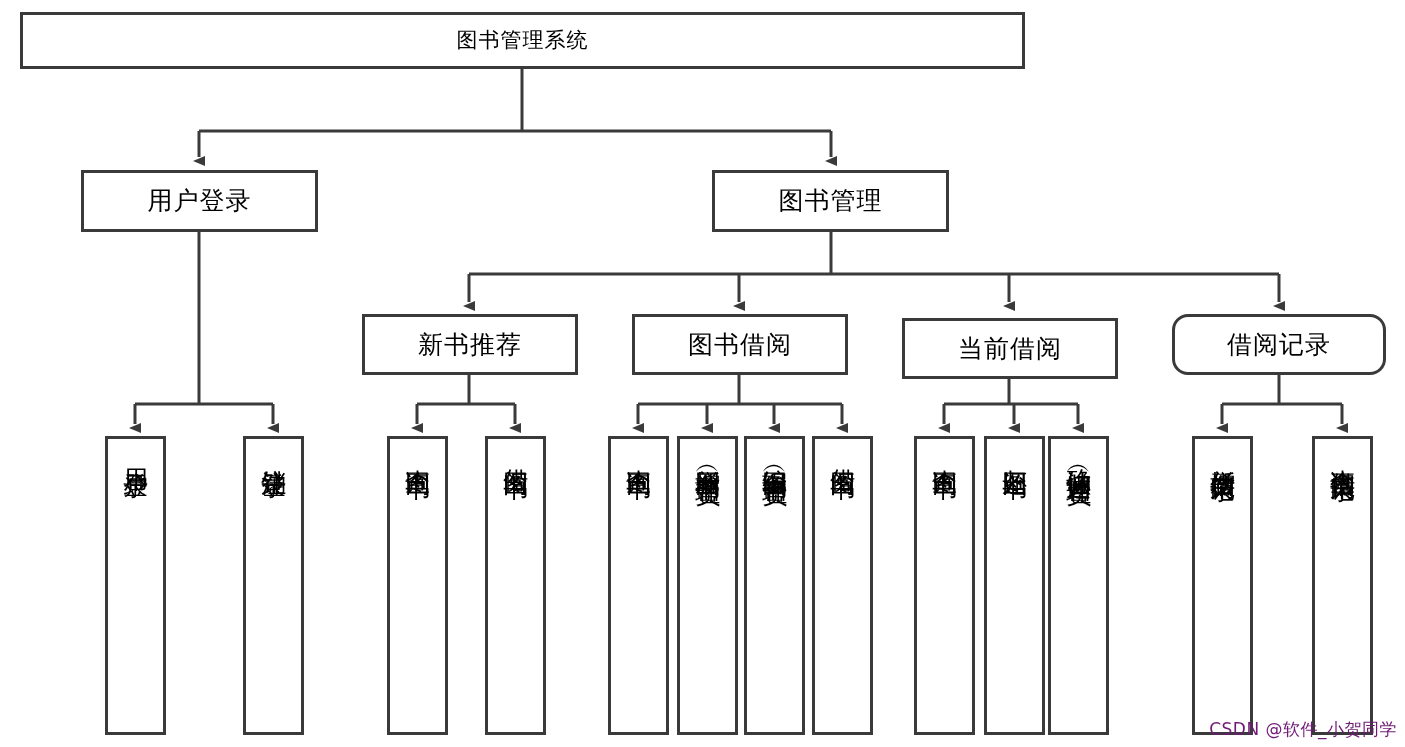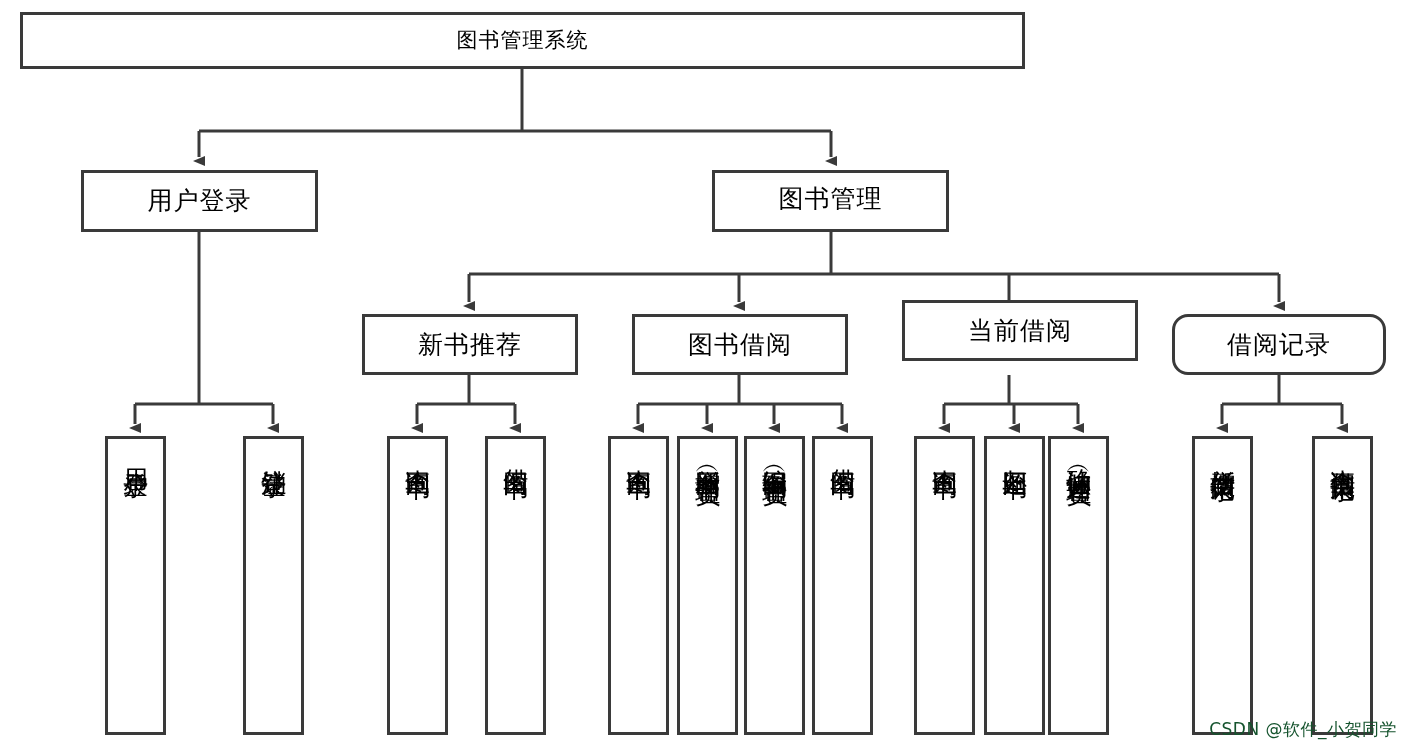--- a/index.html
+++ b/index.html
@@ -57,21 +57,21 @@
     line-height: 1.02;
     letter-spacing: 2px;
     white-space: nowrap;
     color: #000000;
   }
   .watermark {
     position: absolute;
     right: 8px;
     bottom: 6px;
     font-size: 17px;
-    color: #14532d;
+    color: #701a75;
     letter-spacing: 0.5px;
     z-index: 5;
     white-space: nowrap;
   }
 </style>
 </head>
 <body>
 
 <div id="canvas">
 
@@ -125,31 +125,31 @@
     </g>
   </svg>
 
   <div class="node horiz root" style="left:20px; top:12px; width:1005px; height:57px;">
     <span>图书管理系统</span>
   </div>
 
   <div class="node horiz" style="left:81px; top:170px; width:237px; height:62px;">
     <span>用户登录</span>
   </div>
-  <div class="node horiz" style="left:712px; top:170px; width:237px; height:62px;font-family:Liberation Mono, monospace;">
+  <div class="node horiz" style="left:712px; top:170px; width:237px; height:62px;">
     <span>图书管理</span>
   </div>
 
   <div class="node horiz" style="left:362px; top:314px; width:216px; height:61px;">
     <span>新书推荐</span>
   </div>
   <div class="node horiz" style="left:632px; top:314px; width:216px; height:61px;justify-content:center;">
     <span>图书借阅</span>
   </div>
-  <div class="node horiz" style="left:902px; top:300px; width:236px; height:61px;">
+  <div class="node horiz" style="left:902px; top:318px; width:216px; height:61px;">
     <span>当前借阅</span>
   </div>
   <div class="node horiz" style="left:1172px; top:314px; width:214px; height:61px;border-radius:16px;">
     <span>借阅记录</span>
   </div>
 
   <div class="node leaf" style="left:105px; top:436px; width:61px; height:299px;">
     <span class="vtext">用户登录</span>
   </div>
   <div class="node leaf" style="left:243px; top:436px; width:61px; height:299px;">

